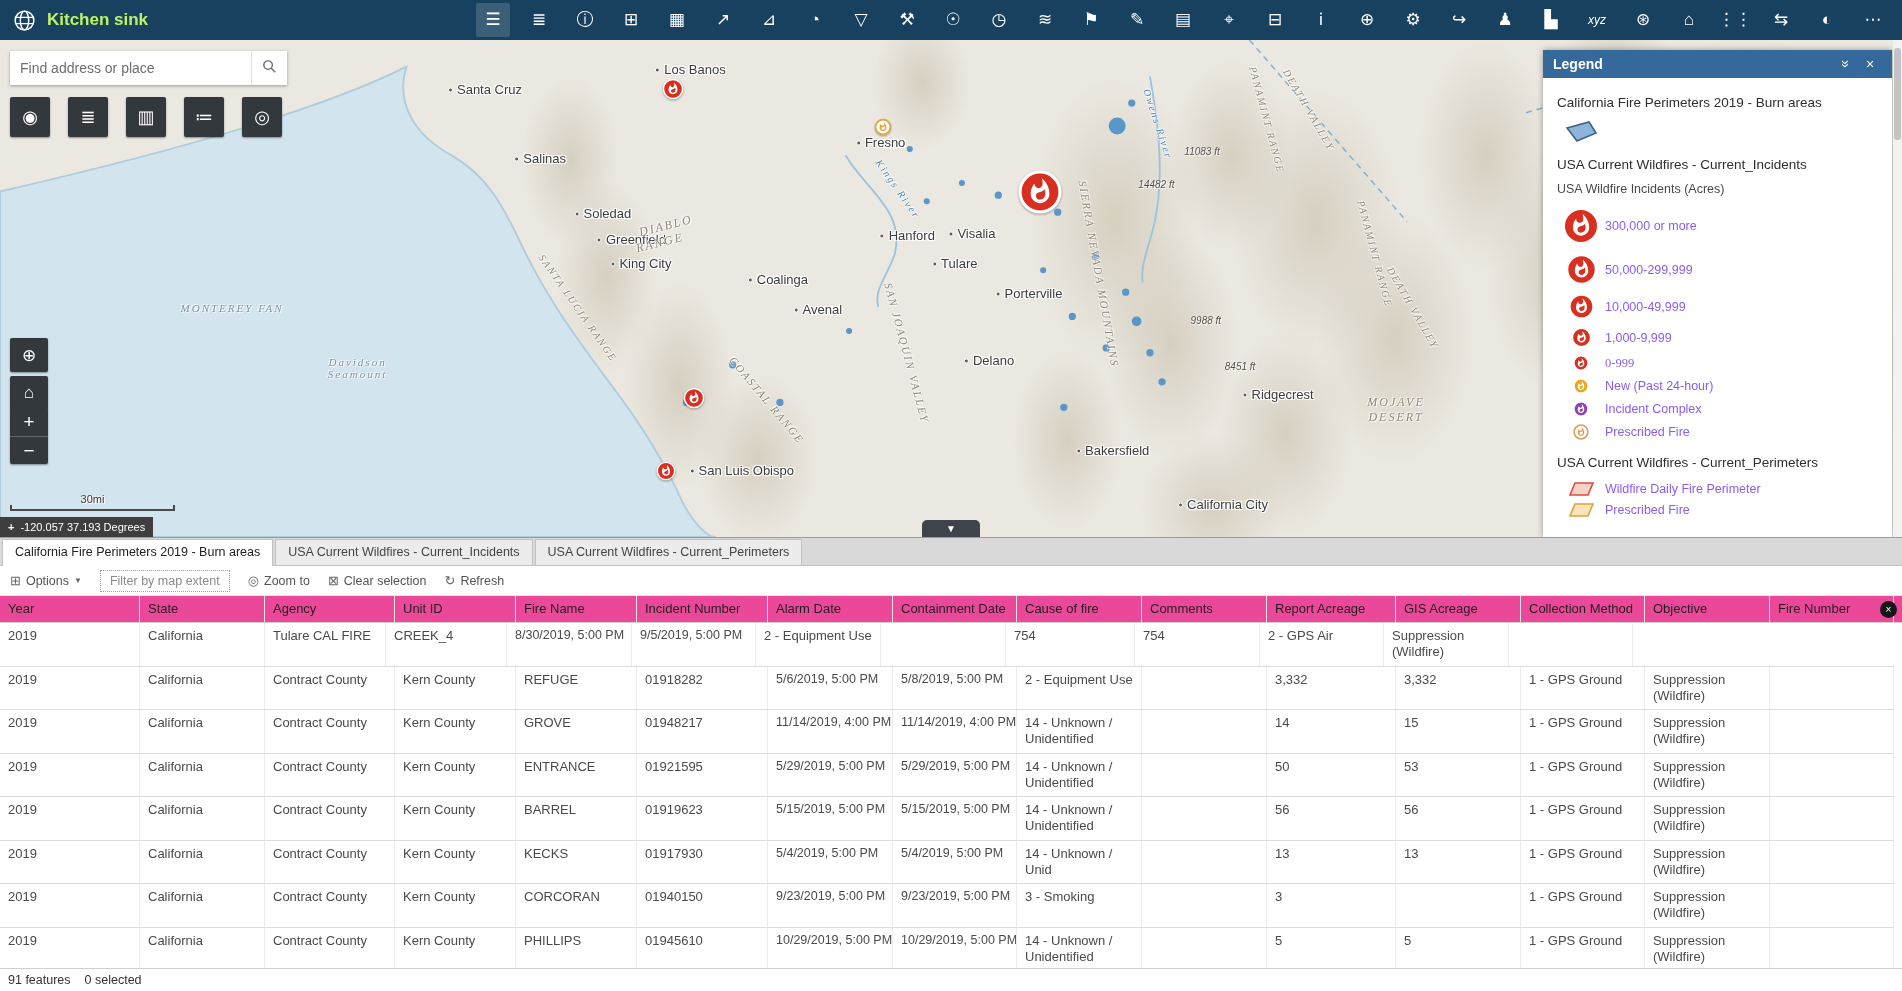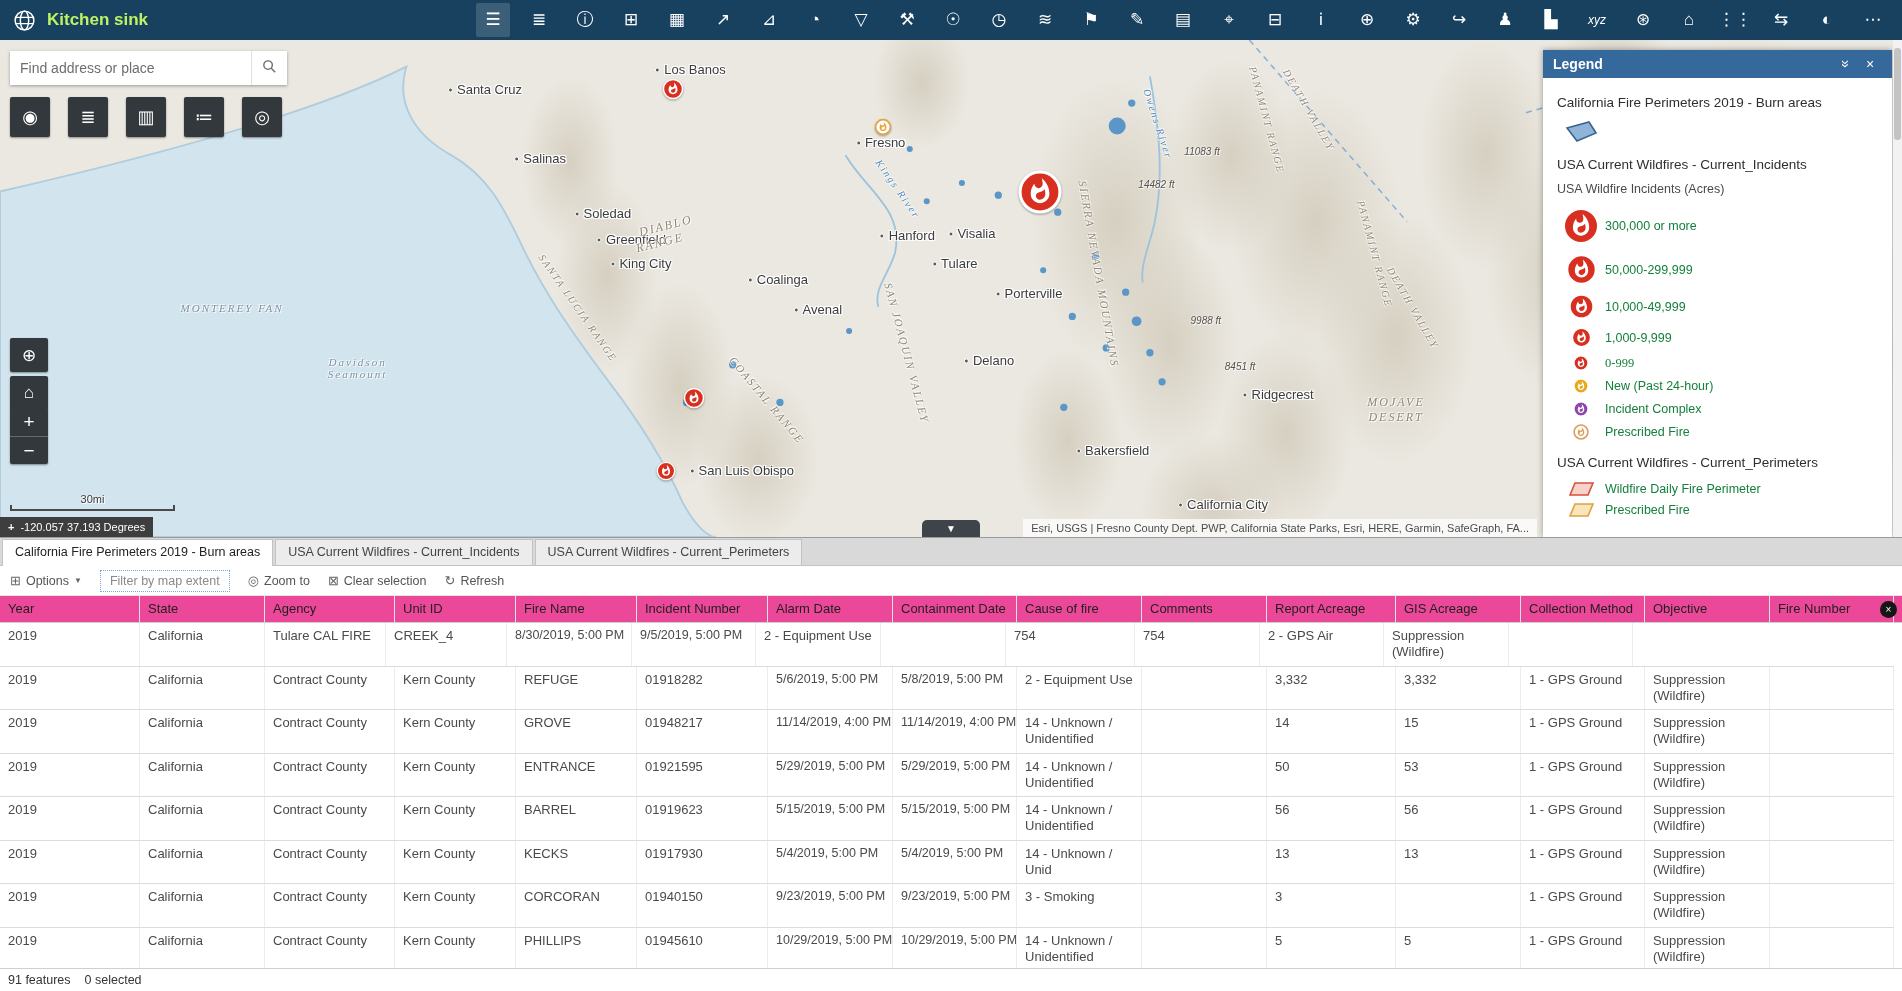--- a/index.html
+++ b/index.html
@@ -58,21 +58,21 @@
     z-index:30;display:flex;flex-direction:column}
   .legend-header{height:28px;background:#35689b;display:flex;align-items:center;padding:0 10px;flex:0 0 auto}
   .legend-title{font-size:14px;font-weight:bold;color:#fff;flex:1}
   .legend-hbtn{width:24px;text-align:center;cursor:pointer;color:#fff;font-size:14px;user-select:none}
   .pin-rot{display:inline-block;transform:rotate(90deg)}
   .legend-body{flex:1;overflow:hidden;padding:4px 14px 0}
   .legend-sec-title{font-size:13.5px;color:#2e2e2e;margin:13px 0 10px}
   .legend-subtitle{font-size:12.5px;color:#4a4a4a;margin:0 0 8px}
   .legend-item{display:flex;align-items:center;margin:3px 0}
   .legend-sym{width:48px;display:flex;justify-content:center;align-items:center;flex:0 0 auto}
-  .legend-label{font-size:12.5px;color:#15803d}
+  .legend-label{font-size:12.5px;color:#8b5cf6}
   .vscroll{position:absolute;right:0;top:0;bottom:0;width:9px;background:#f2f2f2;z-index:40}
   .vthumb{position:absolute;top:8px;right:1px;width:7px;height:92px;background:#c4c4c4;border-radius:3px;cursor:pointer}
 
   
   .table-section{flex:1;display:flex;flex-direction:column;min-height:0;border-top:1px solid #9a9a9a;background:#fff}
   .tabs-row{height:28px;background:#d9d9d9;display:flex;align-items:flex-end;padding-left:2px;flex:0 0 auto;border-bottom:1px solid #c2c2c2}
   .tab{font-size:12.5px;color:#444;background:#ececec;border:1px solid #c2c2c2;border-bottom:none;padding:5px 12px 6px;margin-right:2px;
     cursor:pointer;white-space:nowrap}
   .tab.active{background:#fff;color:#222;margin-bottom:-1px;padding-bottom:7px}
   .ttoolbar{height:30px;display:flex;align-items:center;gap:18px;padding:0 10px;font-size:12.5px;color:#555;flex:0 0 auto;border-bottom:1px solid #e6e6e6}
@@ -293,21 +293,20 @@
     <div class="scalebar">
       <div class="lbl">30mi</div>
       <div class="line"></div>
     </div>
 
     <div class="coord-badge">
       <span style="font-weight:bold">+</span>
       <span>-120.057 37.193 Degrees</span>
     </div>
 
-    <div class="attribution">Esri, USGS | Fresno County Dept. PWP, California State Parks, Esri, HERE, Garmin, SafeGraph, FA...</div>
 
     <div class="collapse-tab">
       <span>▼</span>
     </div>
 
     <div class="legend">
       <div class="legend-header">
         <span class="legend-title">Legend</span>
         <span class="legend-hbtn"><span class="pin-rot">»</span></span>
         <span class="legend-hbtn"><span>×</span></span>

